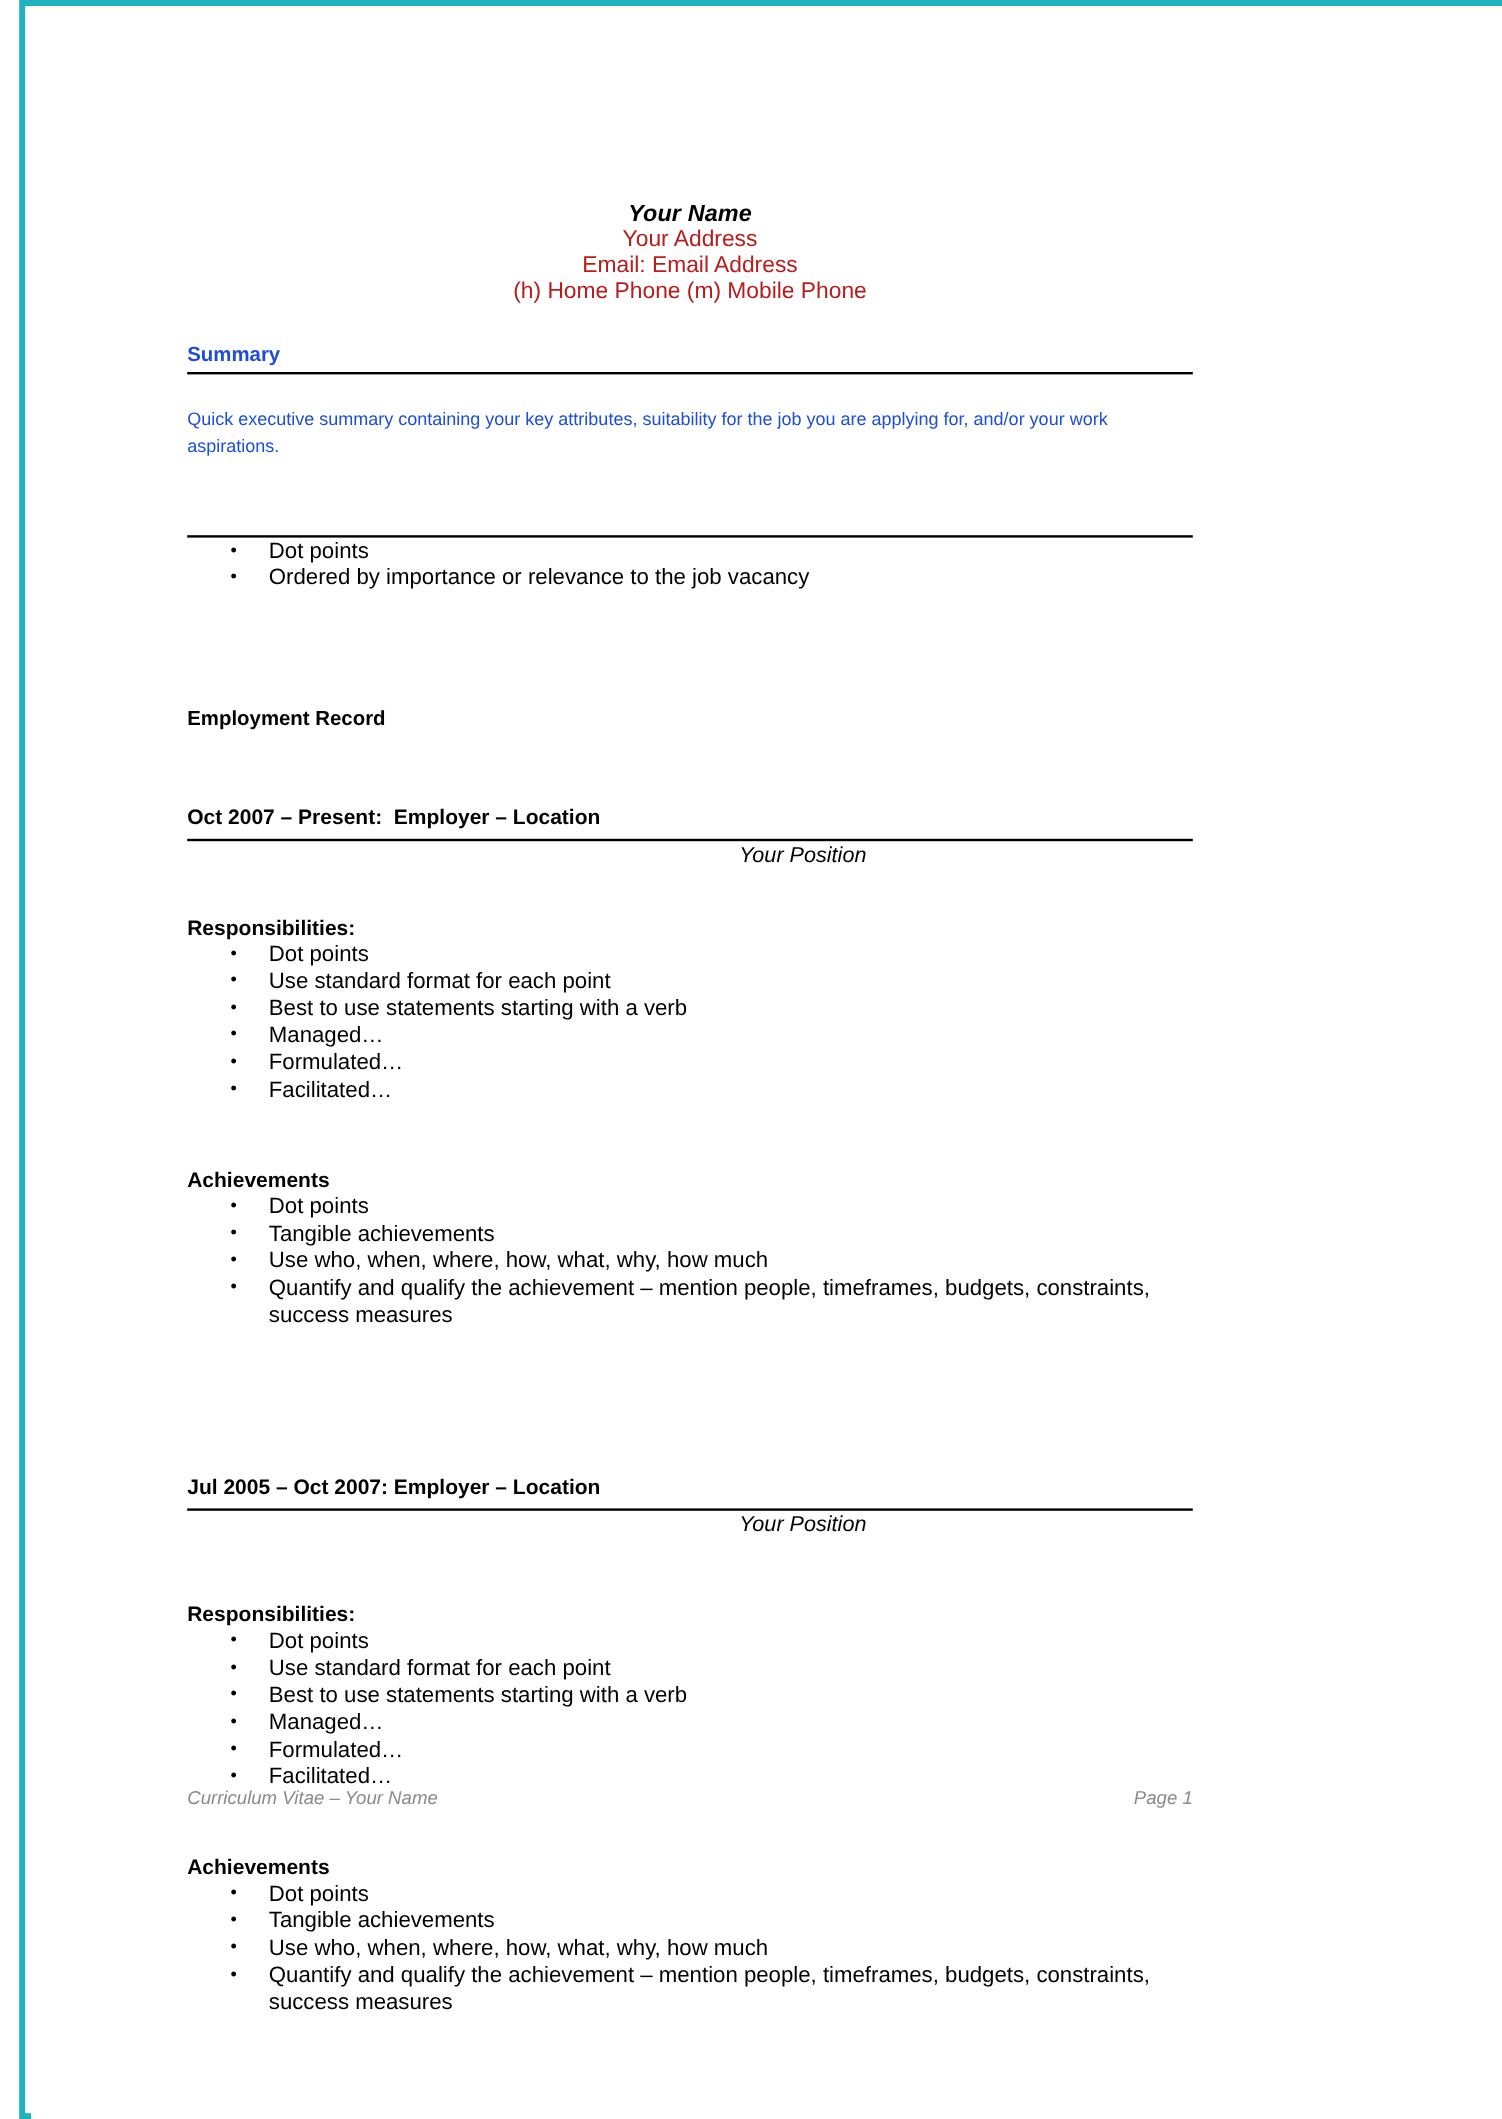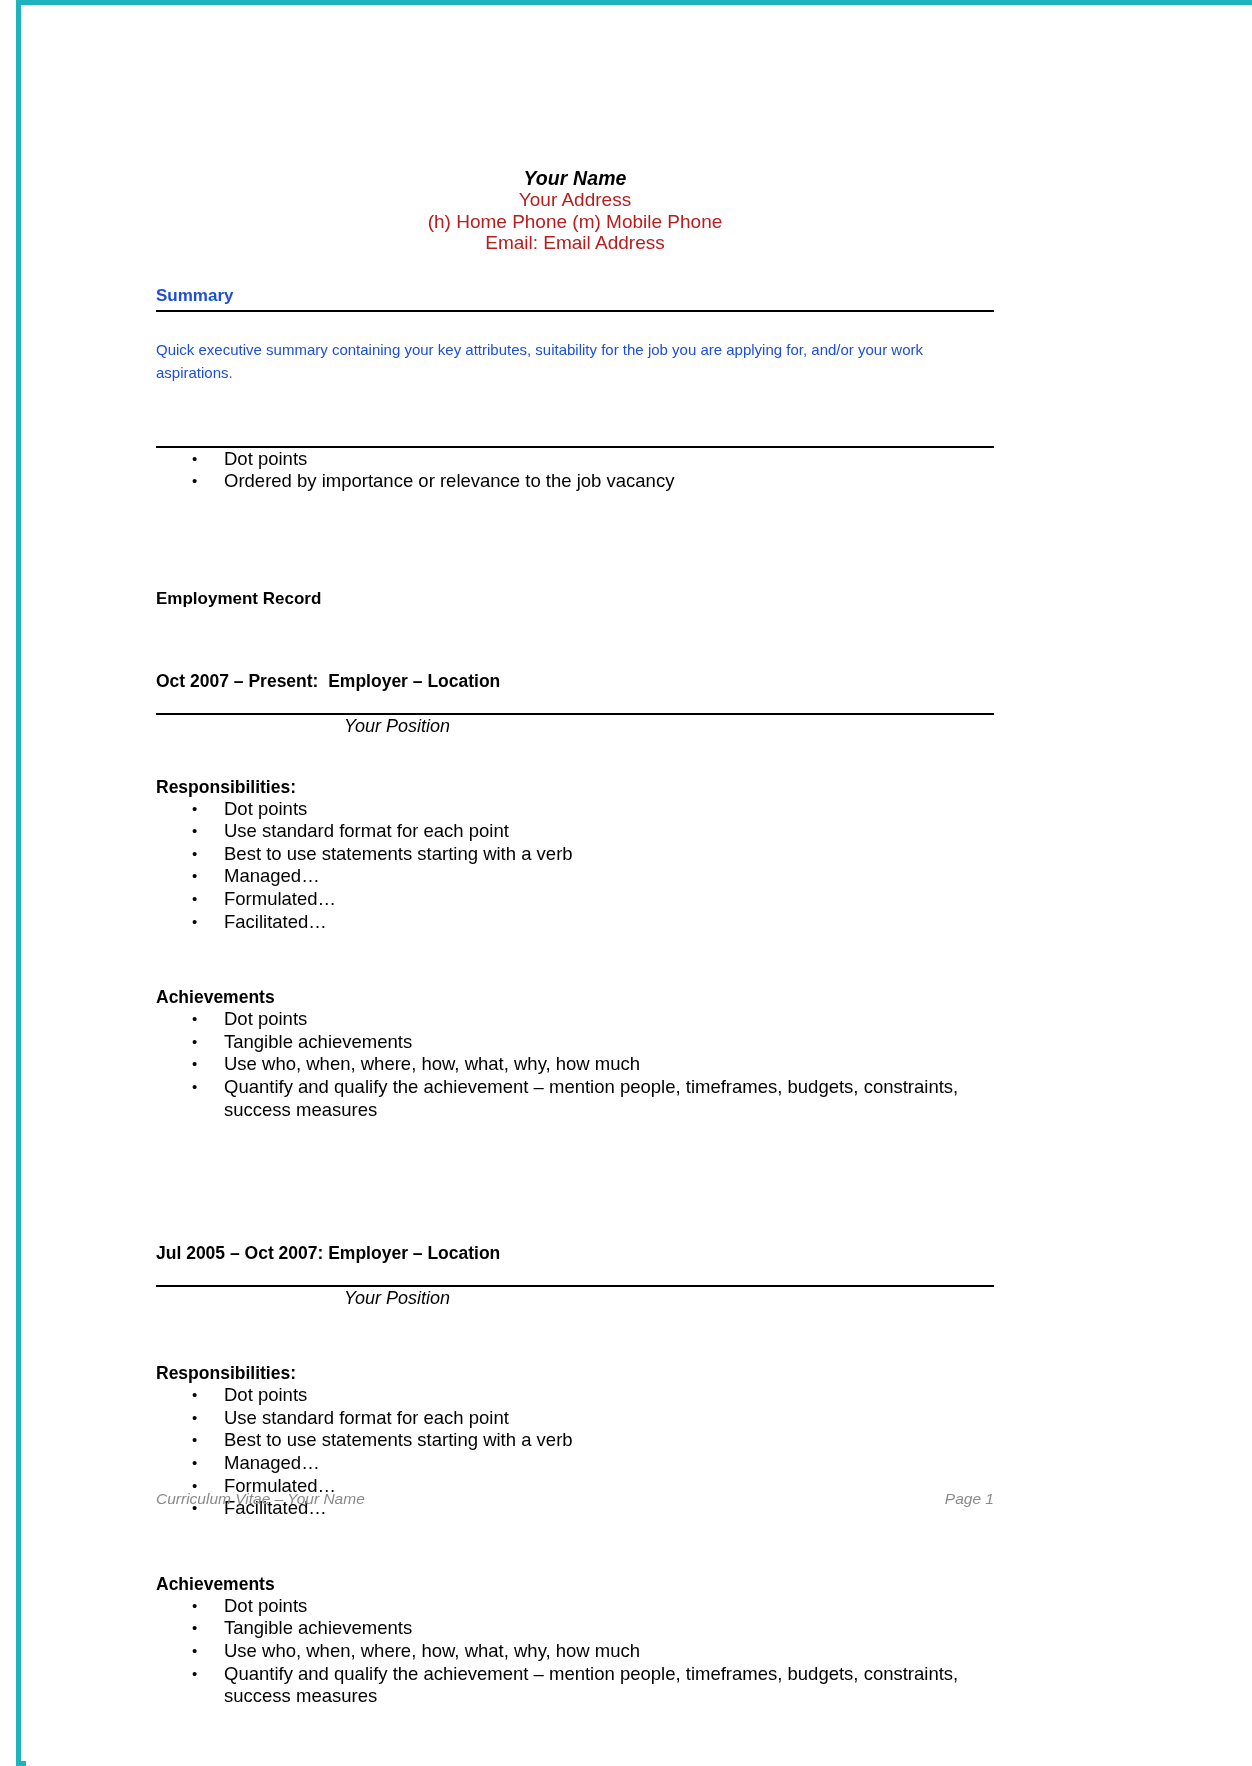--- a/index.html
+++ b/index.html
@@ -122,29 +122,30 @@
   ul.bullets > li .li-text {
     display: block;
   }
 
   
   .job-head {
     font-size: 17.5px;
     font-weight: bold;
     color: #000;
     line-height: 21px;
-    padding-bottom: 21px;
+    padding-bottom: 7px;
     white-space: pre;
   }
   .job-position {
     font-size: 18px;
     font-style: italic;
     color: #000;
     line-height: 22px;
     margin-left: 188px;
+    text-align: center;
   }
   .sub-head {
     font-size: 17.5px;
     font-weight: bold;
     color: #000;
     line-height: 21px;
     margin-top: 40px;
   }
   .sp-s  { height: 14px; }
   .sp-m  { height: 26px; }
@@ -172,22 +173,22 @@
 <div class="page-frame">
   <div class="page-frame-inner"></div>
 
   <div class="sheet">
 
     <div class="content">
 
       <div class="cv-header">
         <div class="cv-name">Your Name</div>
         <div class="cv-line">Your Address</div>
+        <div class="cv-line">Email: Email Address</div>
         <div class="cv-line">(h) Home Phone    (m) Mobile Phone</div>
-        <div class="cv-line">Email: Email Address</div>
       </div>
 
       <div class="sp-m"></div>
 
       <div class="section-head">Summary</div>
       <div class="rule"></div>
       <div class="sp-m"></div>
       <div class="para">Quick executive summary containing your key attributes, suitability for the job you are applying for, and/or your work aspirations.</div>
 
       <div class="sp-xl"></div>

